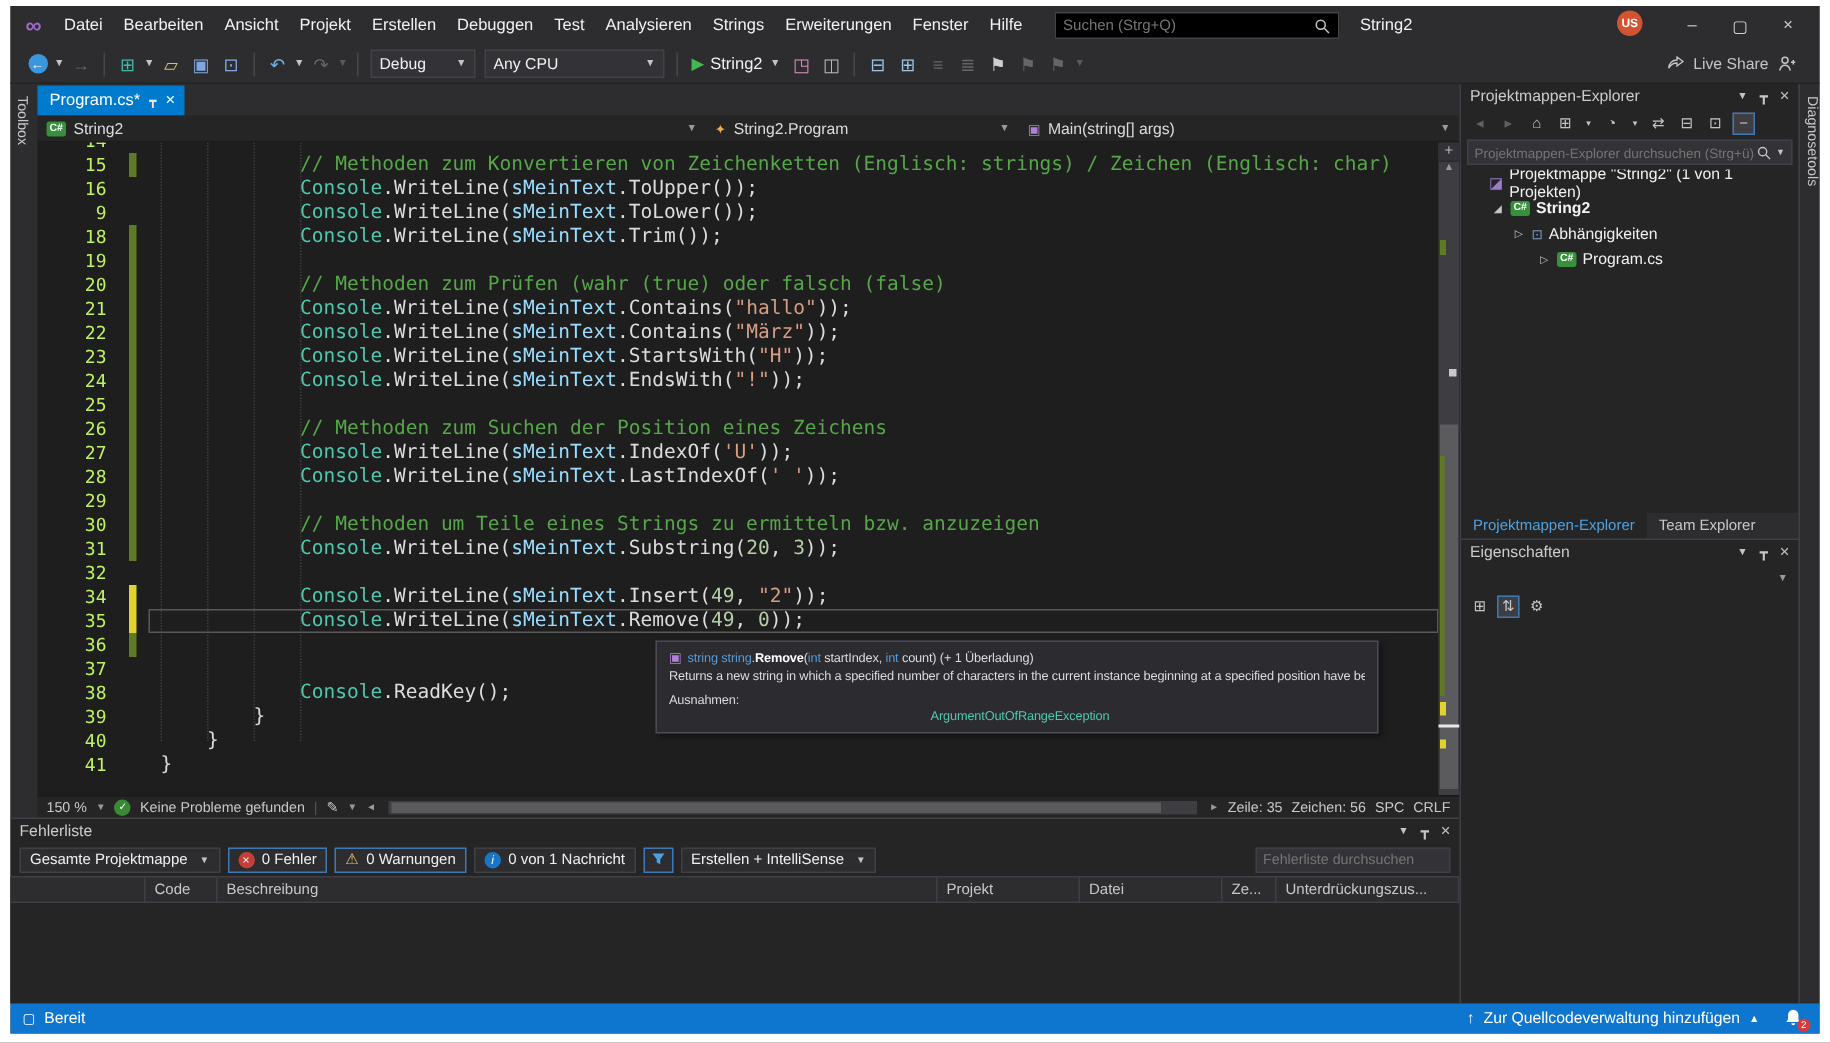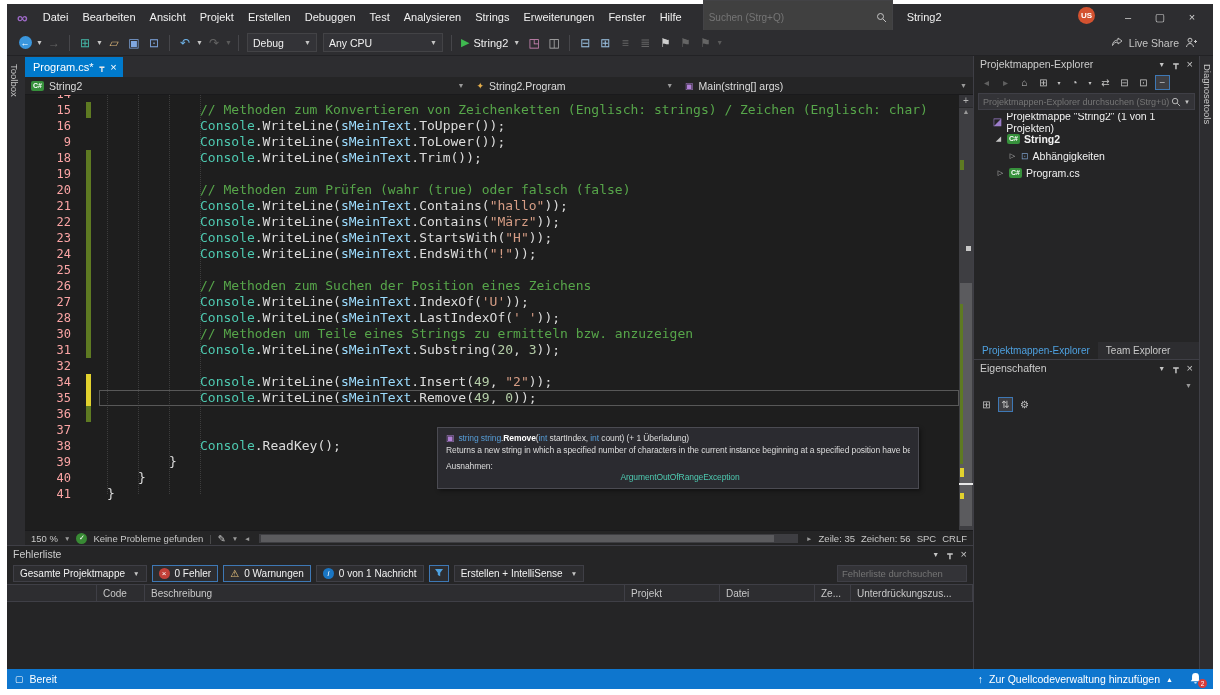--- a/index.html
+++ b/index.html
@@ -6,22 +6,22 @@
   html,body { width:1220px; height:695px; background:#ffffff; overflow:hidden;
               font-family:"Liberation Sans", sans-serif; }
   .window { position:absolute; left:7px; top:4px; right:7px; bottom:6px;
             background:#2d2d30; color:#f1f1f1; display:flex; flex-direction:column;
             font-size:11px; }
 
   
   .titlebar { height:26px; display:flex; align-items:center; padding:0 6px; background:#2d2d30; flex:none; }
   .vslogo { color:#9e6ac8; font-size:15px; font-weight:bold; margin:0 8px 0 4px; }
   .menu-item { padding:3px 7px; color:#f1f1f1; font-size:11px; cursor:default; }
-  .qsearch { margin-left:14px; width:190px; height:18px; background:#404040; border:1px solid #434346;
-             display:flex; align-items:center; padding:16px 5px; }
+  .qsearch { margin-left:14px; width:190px; height:18px; background:#000000; border:1px solid #434346;
+             display:flex; align-items:center; padding:0 5px; }
   .qsearch input { flex:1; background:transparent; border:0; outline:0; color:#999;
                    font-size:10px; font-family:"Liberation Sans",sans-serif; }
   .tb-sol { margin-left:14px; font-size:11px; color:#f1f1f1; }
   .tb-right { margin-left:auto; display:flex; gap:2px; }
   .avatar { width:17px; height:17px; border-radius:50%; background:#d35230; color:#fff; font-size:8px;
             font-weight:bold; display:flex; align-items:center; justify-content:center; margin-right:16px; }
   .winbtn { width:30px; height:20px; display:flex; align-items:center; justify-content:center;
             color:#d0d0d0; font-size:11px; }
 
   
@@ -61,21 +61,21 @@
   .nav-seg { display:flex; align-items:center; padding:0 6px; font-size:10.5px; color:#dcdcdc; gap:5px; }
   .nav-seg .dd { margin-left:auto; font-size:7px; color:#9a9a9a; }
   .csbadge { background:#37913c; color:#fff; font-size:7px; font-weight:bold; padding:0 2px; border-radius:2px; line-height:10px; }
   .cls-ic { color:#e8b04b; font-size:9px; }
   .mth-ic { color:#b180d7; font-size:9px; }
 
   .code-wrap { flex:1; position:relative; background:#1e1e1e; overflow:hidden; min-height:0; }
   .code-scroll { position:absolute; left:0; top:-9px; right:14px; bottom:0; overflow:hidden; }
   .code-line { display:flex; height:16px; line-height:16px;
                font-family:"DejaVu Sans Mono", monospace; font-size:13px; white-space:pre; }
-  .ln { width:60px; flex:none; text-align:right; padding-right:14px; color:#fca5a5; font-size:12px; }
+  .ln { width:60px; flex:none; text-align:right; padding-right:14px; color:#bef264; font-size:12px; }
   .chgcol { width:14px; flex:none; position:relative; }
   .chgcol .bar { position:absolute; left:1px; top:0; bottom:0; width:5px; }
   .bar.g { background:#5e7a22; }
   .bar.y { background:#e2d22e; }
   .line-body { flex:1; padding-left:8px; position:relative; }
   .code-line.current .line-body { outline:1px solid #585858; outline-offset:-1px; }
   .tk-kw{color:#569cd6} .tk-cls{color:#4ec9b0} .tk-var{color:#9cdcfe} .tk-str{color:#d69d85}
   .tk-num{color:#b5cea8} .tk-com{color:#57a64a} .tk-pln{color:#dcdcdc} .tk-b{color:#ffffff;font-weight:bold}
   .guides { position:absolute; left:0; top:0; bottom:36px; pointer-events:none; }
   .guide { position:absolute; top:0; bottom:0; border-left:1px dotted #3d3d3d; }
@@ -308,20 +308,21 @@
                 <div class="code-line"><span class="ln">19</span><span class="chgcol"><span class="bar g"></span></span><span class="line-body"><span style="display: inline-block; width: 93px;"></span></span></div>
                 <div class="code-line"><span class="ln">20</span><span class="chgcol"><span class="bar g"></span></span><span class="line-body"><span style="display: inline-block; width: 93px;"></span><span class="tk-com">// Methoden zum Prüfen (wahr (true) oder falsch (false)</span></span></div>
                 <div class="code-line"><span class="ln">21</span><span class="chgcol"><span class="bar g"></span></span><span class="line-body"><span style="display: inline-block; width: 93px;"></span><span class="tk-cls">Console</span><span class="tk-pln">.WriteLine(</span><span class="tk-var">sMeinText</span><span class="tk-pln">.Contains(</span><span class="tk-str">"hallo"</span><span class="tk-pln">));</span></span></div>
                 <div class="code-line"><span class="ln">22</span><span class="chgcol"><span class="bar g"></span></span><span class="line-body"><span style="display: inline-block; width: 93px;"></span><span class="tk-cls">Console</span><span class="tk-pln">.WriteLine(</span><span class="tk-var">sMeinText</span><span class="tk-pln">.Contains(</span><span class="tk-str">"März"</span><span class="tk-pln">));</span></span></div>
                 <div class="code-line"><span class="ln">23</span><span class="chgcol"><span class="bar g"></span></span><span class="line-body"><span style="display: inline-block; width: 93px;"></span><span class="tk-cls">Console</span><span class="tk-pln">.WriteLine(</span><span class="tk-var">sMeinText</span><span class="tk-pln">.StartsWith(</span><span class="tk-str">"H"</span><span class="tk-pln">));</span></span></div>
                 <div class="code-line"><span class="ln">24</span><span class="chgcol"><span class="bar g"></span></span><span class="line-body"><span style="display: inline-block; width: 93px;"></span><span class="tk-cls">Console</span><span class="tk-pln">.WriteLine(</span><span class="tk-var">sMeinText</span><span class="tk-pln">.EndsWith(</span><span class="tk-str">"!"</span><span class="tk-pln">));</span></span></div>
                 <div class="code-line"><span class="ln">25</span><span class="chgcol"><span class="bar g"></span></span><span class="line-body"><span style="display: inline-block; width: 93px;"></span></span></div>
                 <div class="code-line"><span class="ln">26</span><span class="chgcol"><span class="bar g"></span></span><span class="line-body"><span style="display: inline-block; width: 93px;"></span><span class="tk-com">// Methoden zum Suchen der Position eines Zeichens</span></span></div>
                 <div class="code-line"><span class="ln">27</span><span class="chgcol"><span class="bar g"></span></span><span class="line-body"><span style="display: inline-block; width: 93px;"></span><span class="tk-cls">Console</span><span class="tk-pln">.WriteLine(</span><span class="tk-var">sMeinText</span><span class="tk-pln">.IndexOf(</span><span class="tk-str">'U'</span><span class="tk-pln">));</span></span></div>
                 <div class="code-line"><span class="ln">28</span><span class="chgcol"><span class="bar g"></span></span><span class="line-body"><span style="display: inline-block; width: 93px;"></span><span class="tk-cls">Console</span><span class="tk-pln">.WriteLine(</span><span class="tk-var">sMeinText</span><span class="tk-pln">.LastIndexOf(</span><span class="tk-str">' '</span><span class="tk-pln">));</span></span></div>
+                <div class="code-line"><span class="ln">29</span><span class="chgcol"><span class="bar g"></span></span><span class="line-body"><span style="display: inline-block; width: 93px;"></span></span></div>
                 <div class="code-line"><span class="ln">30</span><span class="chgcol"><span class="bar g"></span></span><span class="line-body"><span style="display: inline-block; width: 93px;"></span><span class="tk-com">// Methoden um Teile eines Strings zu ermitteln bzw. anzuzeigen</span></span></div>
                 <div class="code-line"><span class="ln">31</span><span class="chgcol"><span class="bar g"></span></span><span class="line-body"><span style="display: inline-block; width: 93px;"></span><span class="tk-cls">Console</span><span class="tk-pln">.WriteLine(</span><span class="tk-var">sMeinText</span><span class="tk-pln">.Substring(</span><span class="tk-num">20</span><span class="tk-pln">, </span><span class="tk-num">3</span><span class="tk-pln">));</span></span></div>
                 <div class="code-line"><span class="ln">32</span><span class="chgcol"></span><span class="line-body"><span style="display: inline-block; width: 93px;"></span></span></div>
                 <div class="code-line"><span class="ln">34</span><span class="chgcol"><span class="bar y"></span></span><span class="line-body"><span style="display: inline-block; width: 93px;"></span><span class="tk-cls">Console</span><span class="tk-pln">.WriteLine(</span><span class="tk-var">sMeinText</span><span class="tk-pln">.Insert(</span><span class="tk-num">49</span><span class="tk-pln">, </span><span class="tk-str">"2"</span><span class="tk-pln">));</span></span></div>
                 <div class="code-line current"><span class="ln">35</span><span class="chgcol"><span class="bar y"></span></span><span class="line-body"><span style="display: inline-block; width: 93px;"></span><span class="tk-cls">Console</span><span class="tk-pln">.WriteLine(</span><span class="tk-var">sMeinText</span><span class="tk-pln">.Remove(</span><span class="tk-num">49</span><span class="tk-pln">, </span><span class="tk-num">0</span><span class="tk-pln">));</span></span></div>
                 <div class="code-line"><span class="ln">36</span><span class="chgcol"><span class="bar g"></span></span><span class="line-body"><span style="display: inline-block; width: 93px;"></span></span></div>
                 <div class="code-line"><span class="ln">37</span><span class="chgcol"></span><span class="line-body"><span style="display: inline-block; width: 93px;"></span></span></div>
                 <div class="code-line"><span class="ln">38</span><span class="chgcol"></span><span class="line-body"><span style="display: inline-block; width: 93px;"></span><span class="tk-cls">Console</span><span class="tk-pln">.ReadKey();</span></span></div>
                 <div class="code-line"><span class="ln">39</span><span class="chgcol"></span><span class="line-body"><span style="display: inline-block; width: 62px;"></span><span class="tk-pln">}</span></span></div>
                 <div class="code-line"><span class="ln">40</span><span class="chgcol"></span><span class="line-body"><span style="display: inline-block; width: 31px;"></span><span class="tk-pln">}</span></span></div>
@@ -471,21 +472,21 @@
             <div class="tree-row" style="padding-left: 20px;">
               <span class="tr-exp">◢</span>
               <span class="csbadge">C#</span>
               <span style="font-weight: bold;">String2</span>
             </div>
             <div class="tree-row" style="padding-left: 34px;">
               <span class="tr-exp">▷</span>
               <span class="tr-ic dep-ic">⊡</span>
               <span>Abhängigkeiten</span>
             </div>
-            <div class="tree-row" style="padding-left: 22px;">
+            <div class="tree-row" style="padding-left: 51px;">
               <span class="tr-exp">▷</span>
               <span class="csbadge">C#</span>
               <span>Program.cs</span>
             </div>
           </div>
       </div>
       <div class="se-tabs">
           <span class="se-tab active">Projektmappen-Explorer</span>
           <span class="se-tab">Team Explorer</span>
         </div>

